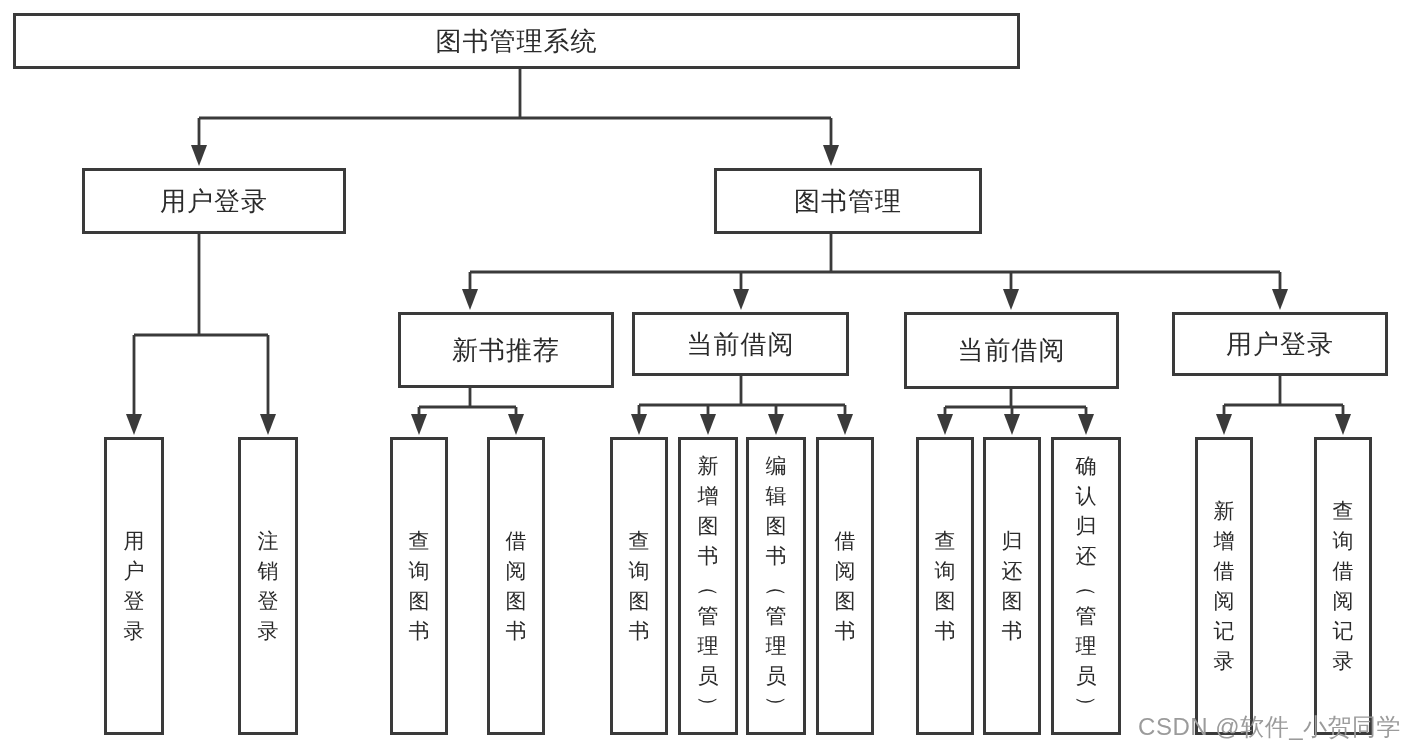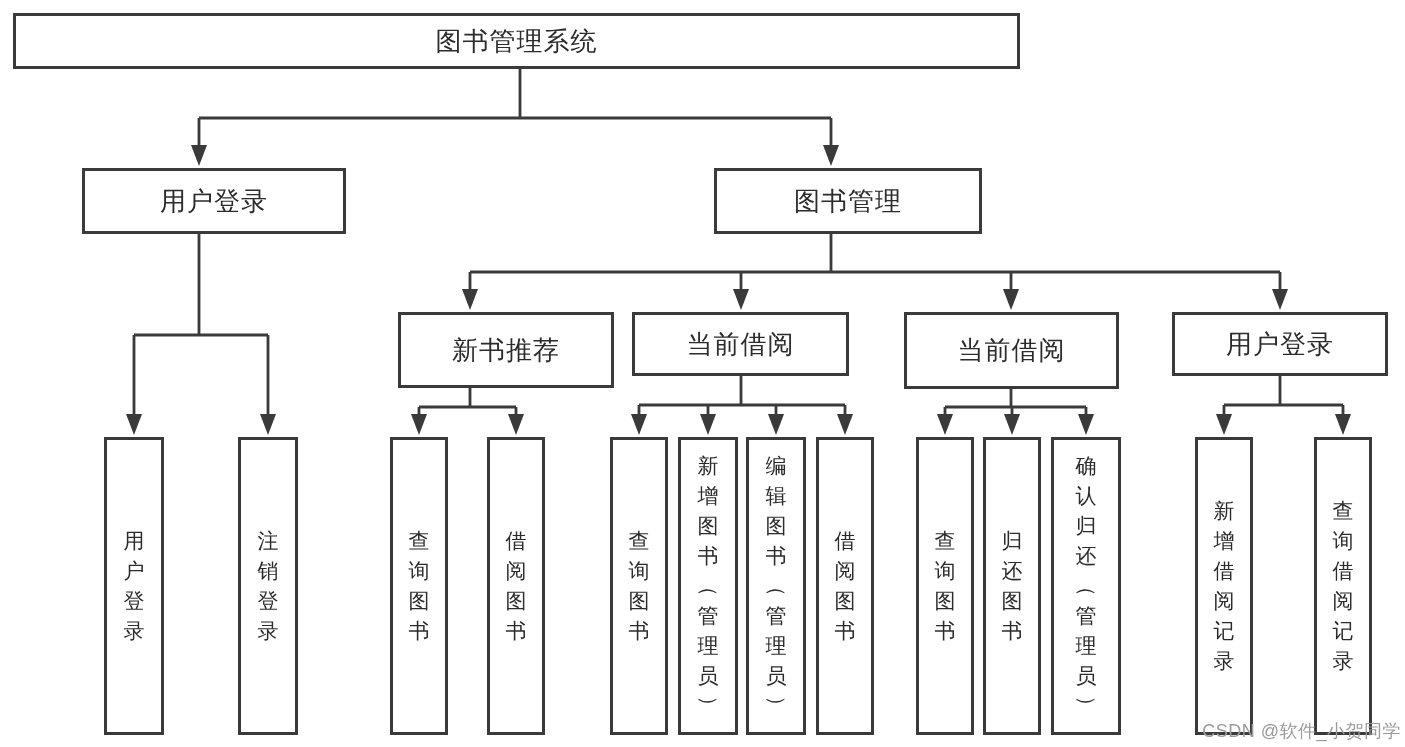--- a/index.html
+++ b/index.html
@@ -16,21 +16,21 @@
     font-size:26px;letter-spacing:1px;color:#2b2b2b;
   }
   .leafbox{
     flex-direction:column;font-size:21px;letter-spacing:0;
     justify-content:center;align-items:center;
   }
   .leafbox span{display:block;height:30px;line-height:30px;text-align:center;}
   .leafbox span.rot{transform:rotate(90deg);}
   .watermark{
     position:absolute;right:4px;bottom:4px;z-index:5;
-    font-size:18px;color:#9b9b9b;letter-spacing:0.5px;
+    font-size:24px;color:#9b9b9b;letter-spacing:0.5px;
   }
 </style>
 </head>
 <body>
 
 <div id="stage">
 
   <svg class="connectors" width="1405" height="747" viewBox="0 0 1405 747">
     <g stroke="#3a3a3a" stroke-width="2.8" fill="none">
 

